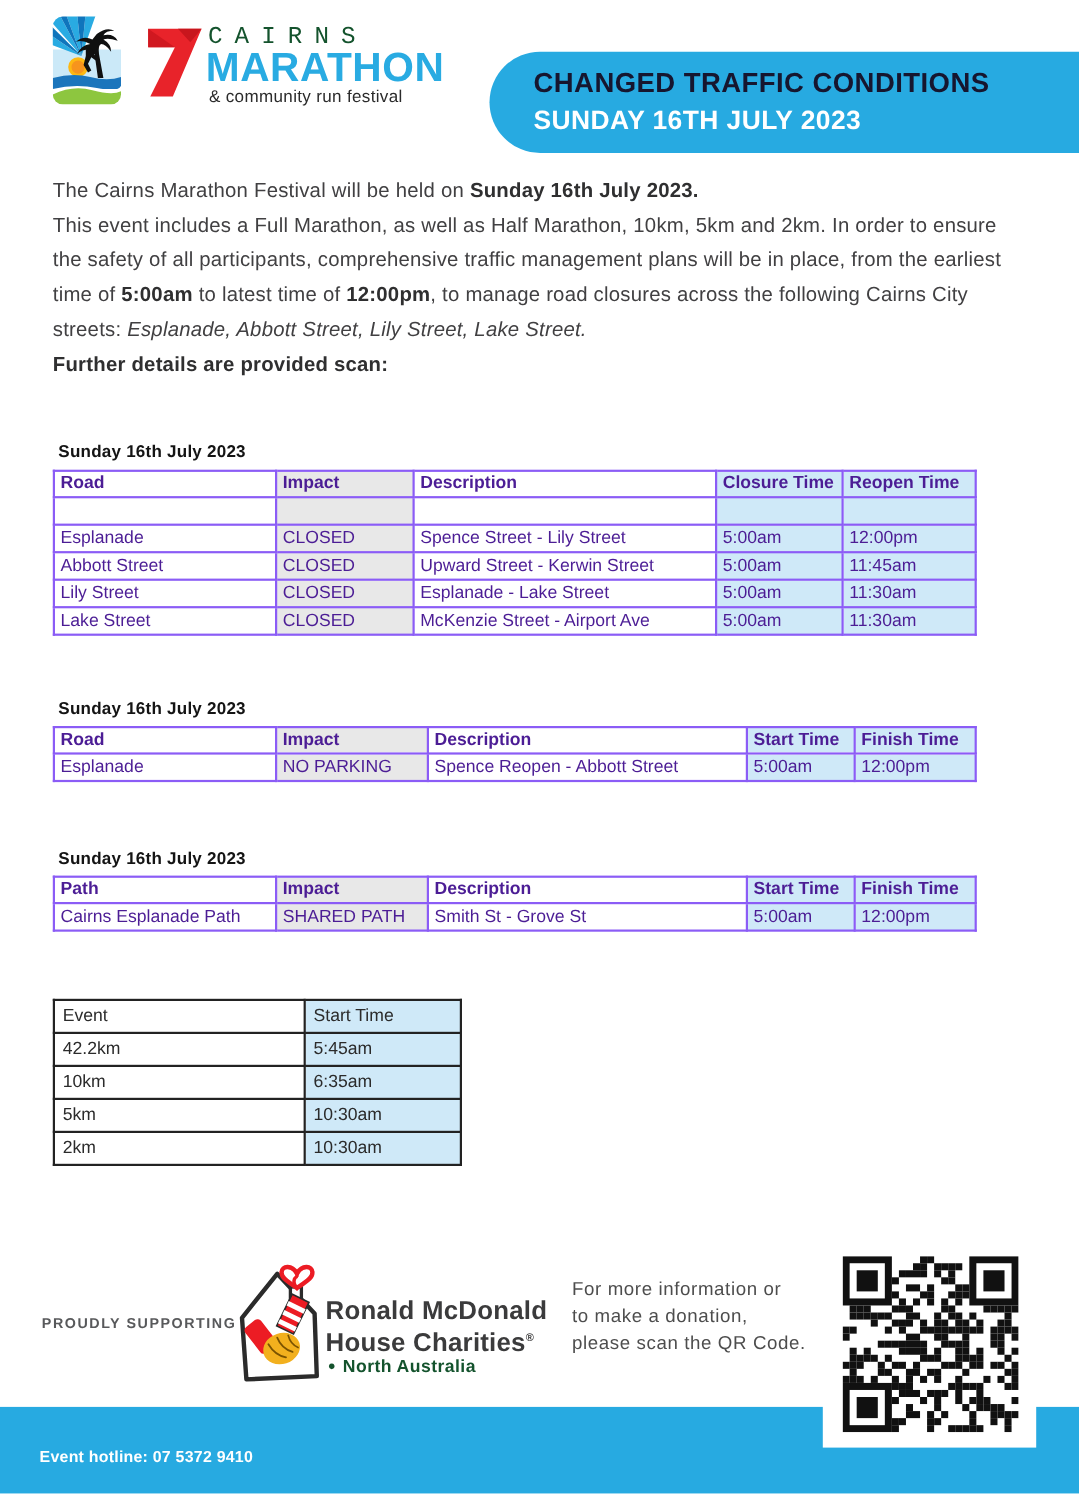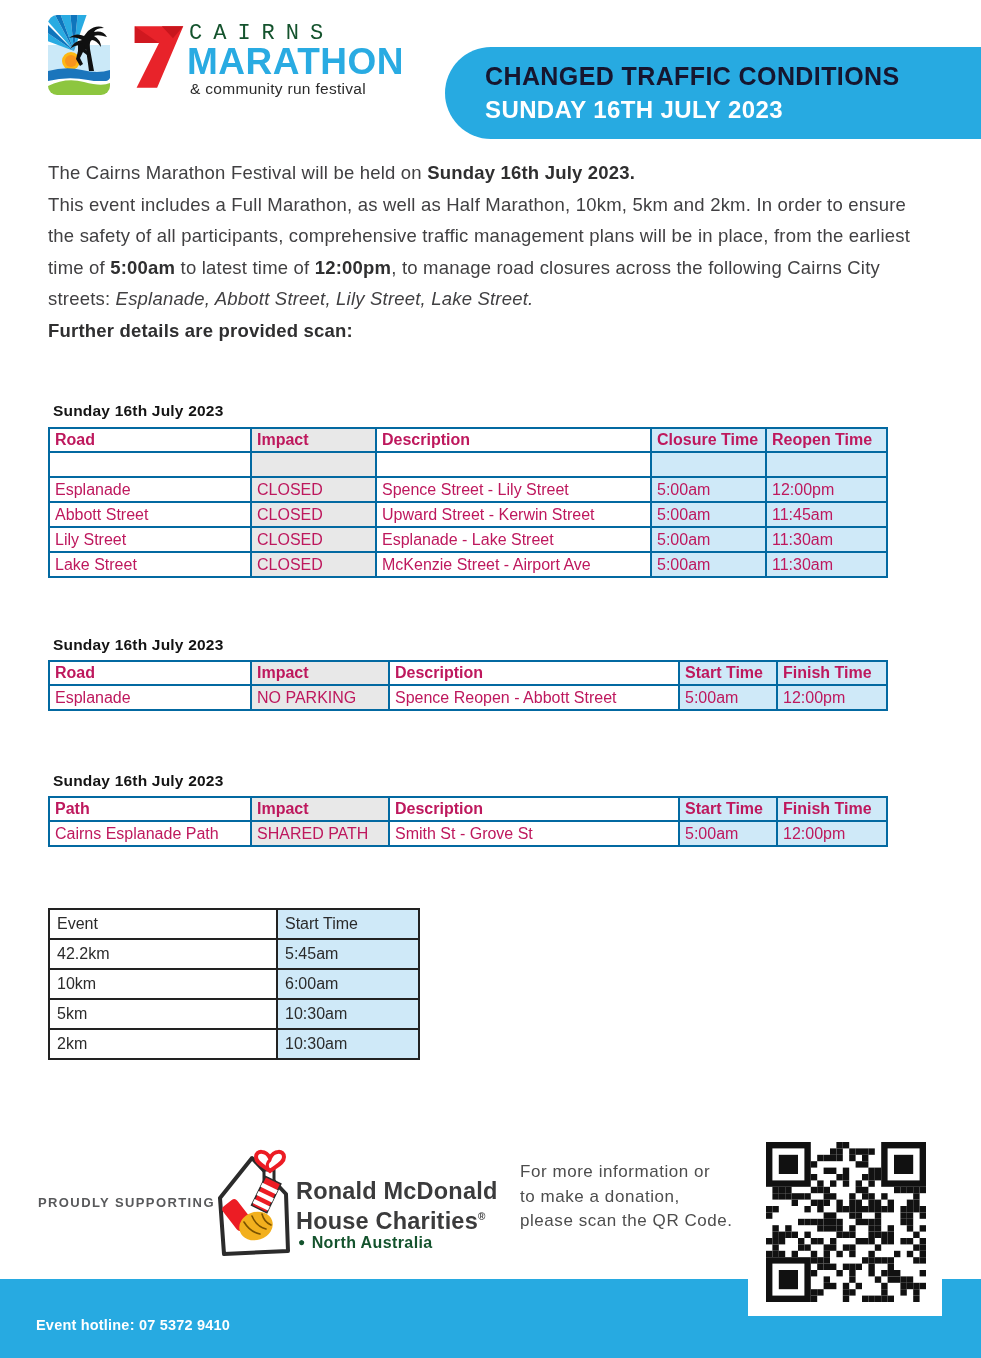--- a/index.html
+++ b/index.html
@@ -25,21 +25,21 @@
   .intro{position:absolute;left:48px;top:157px;width:866px;font-size:18.5px;line-height:31.6px;
          color:#414042;letter-spacing:0.2px;}
   .intro p{margin:0;}
   .intro strong{color:#2f2f30;}
 
   
   .tbl-title{position:absolute;font-size:15.5px;font-weight:bold;color:#141414;letter-spacing:0.2px;}
   #t1-title{left:53px;top:402px;} #t2-title{left:53px;top:636px;} #t3-title{left:53px;top:772px;}
   .dtable{position:absolute;border-collapse:collapse;table-layout:fixed;background:#fff;}
   #t1{left:48px;top:427px;} #t2{left:48px;top:660px;} #t3{left:48px;top:796px;}
-  .dtable td{border:2px solid #0369a1;padding:0 5px;font-size:16px;height:23px;color:#be185d;
+  .dtable td{border:2px solid #8b5cf6;padding:0 5px;font-size:16px;height:23px;color:#4c1d95;
              white-space:nowrap;overflow:hidden;}
   .dtable tr.hdr td{font-weight:bold;height:22px;}
   .dtable tr.spacer td{height:23px;}
   .bg-gray{background:#E8E8E8;}
   .bg-blue{background:#CFE9F8;}
   .t-blue{color:#1D2D44;}
   .etable{position:absolute;left:48px;top:908px;border-collapse:collapse;table-layout:fixed;background:#fff;}
   .etable td{border:2px solid #222222;padding:1px 7px;font-size:16px;height:26px;color:#2b2b2b;
              white-space:nowrap;overflow:hidden;}
 
@@ -240,21 +240,21 @@
     <tr>
       <td>Event</td>
       <td class="bg-blue">Start Time</td>
     </tr>
     <tr>
       <td>42.2km</td>
       <td class="bg-blue t-blue">5:45am</td>
     </tr>
     <tr>
       <td>10km</td>
-      <td class="bg-blue t-blue">6:00am</td>
+      <td class="bg-blue t-blue">6:35am</td>
     </tr>
     <tr>
       <td>5km</td>
       <td class="bg-blue t-blue">10:30am</td>
     </tr>
     <tr>
       <td>2km</td>
       <td class="bg-blue t-blue">10:30am</td>
     </tr>
     </tbody>

